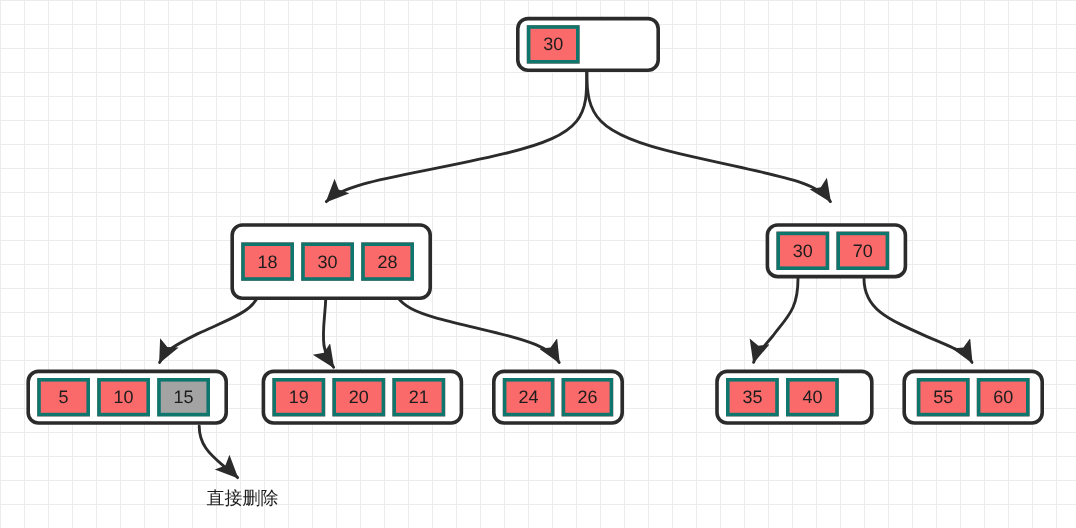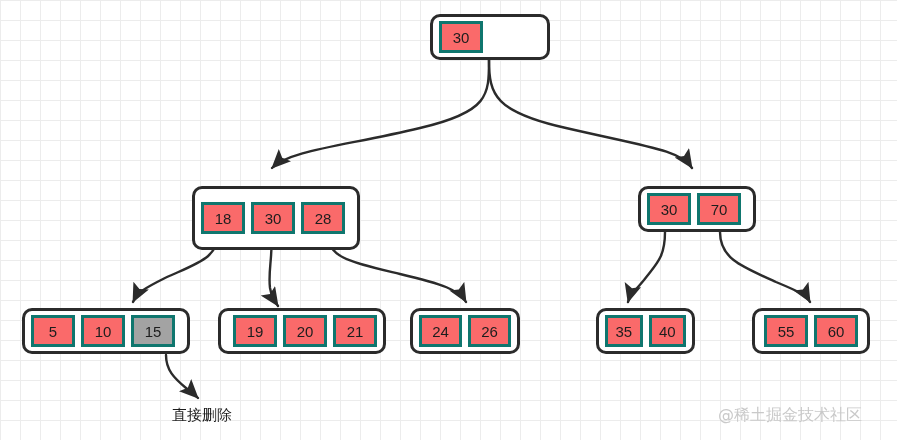--- a/index.html
+++ b/index.html
@@ -112,38 +112,37 @@
       </div>
       <div class="node" style="left: 638px; top: 186px; width: 118px; height: 46px;">
         <div class="cell">30</div>
         <div class="cell">70</div>
       </div>
       <div class="node" style="left: 22px; top: 308px; width: 168px; height: 46px;">
         <div class="cell">5</div>
         <div class="cell">10</div>
         <div class="cell highlight">15</div>
       </div>
-      <div class="node" style="left: 218px; top: 308px; width: 168px; height: 46px; justify-content: flex-end;">
+      <div class="node" style="left: 218px; top: 308px; width: 168px; height: 46px;">
         <div class="cell">19</div>
         <div class="cell">20</div>
         <div class="cell">21</div>
       </div>
       <div class="node" style="left: 410px; top: 308px; width: 110px; height: 46px;">
         <div class="cell">24</div>
         <div class="cell">26</div>
       </div>
-      <div class="node" style="left: 596px; top: 308px; width: 99px; height: 46px;">
+      <div class="node" style="left: 596px; top: 308px; width: 132px; height: 46px;">
         <div class="cell">35</div>
         <div class="cell">40</div>
       </div>
       <div class="node" style="left: 752px; top: 308px; width: 118px; height: 46px; justify-content: center;">
         <div class="cell">55</div>
         <div class="cell">60</div>
       </div>
     </div>
 
   <div id="annotation-layer">
       <div class="annotation" style="left: 172px; top: 406px;">直接删除</div>
     </div>
 
-  <div class="watermark" style="left: 718px; top: 405px;">@稀土掘金技术社区</div>
 
 </div>
 
 </body></html>

